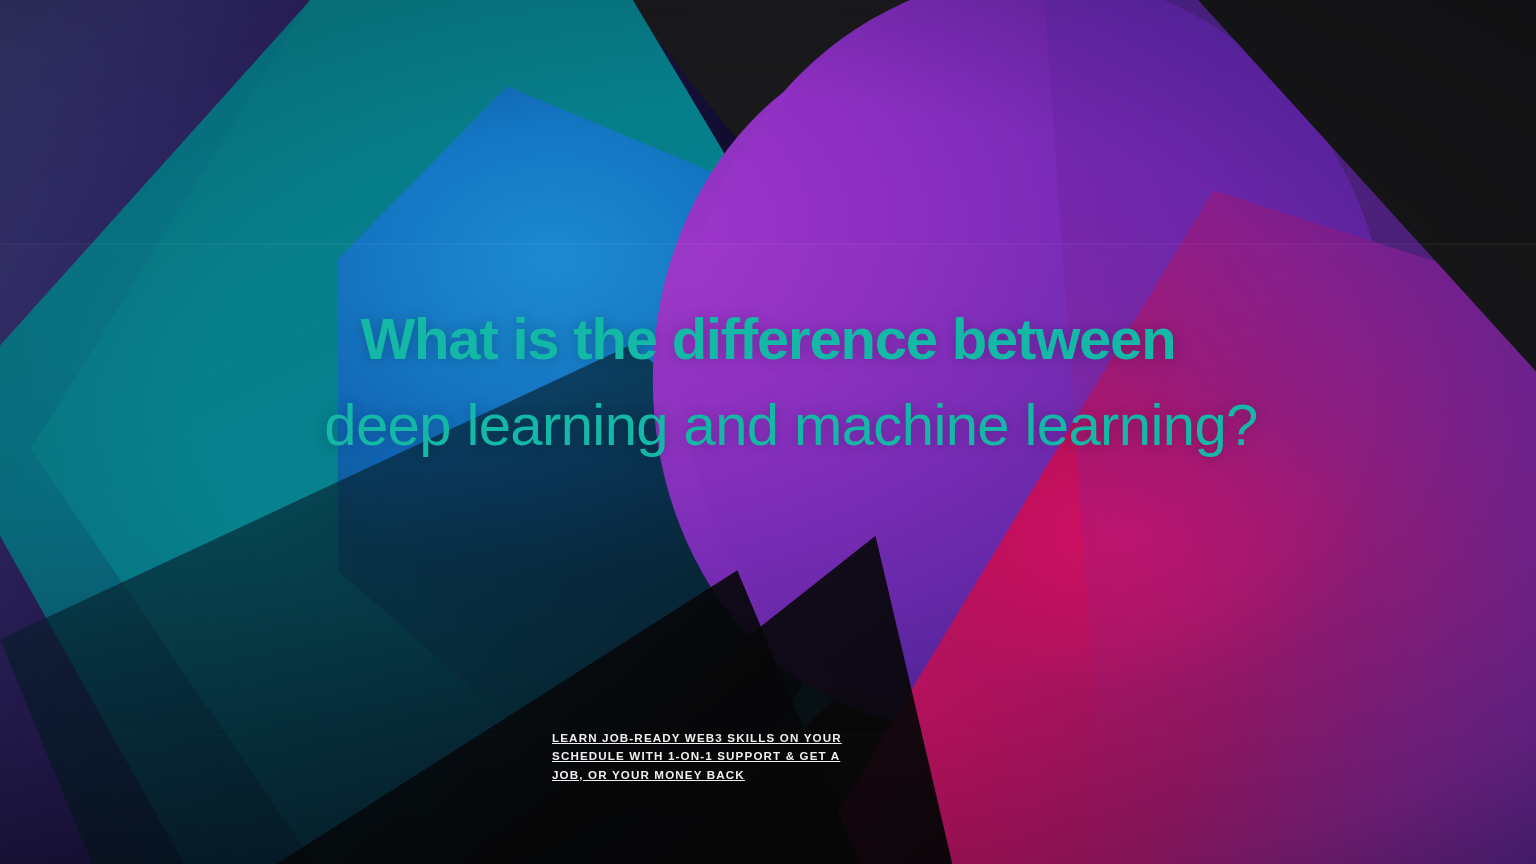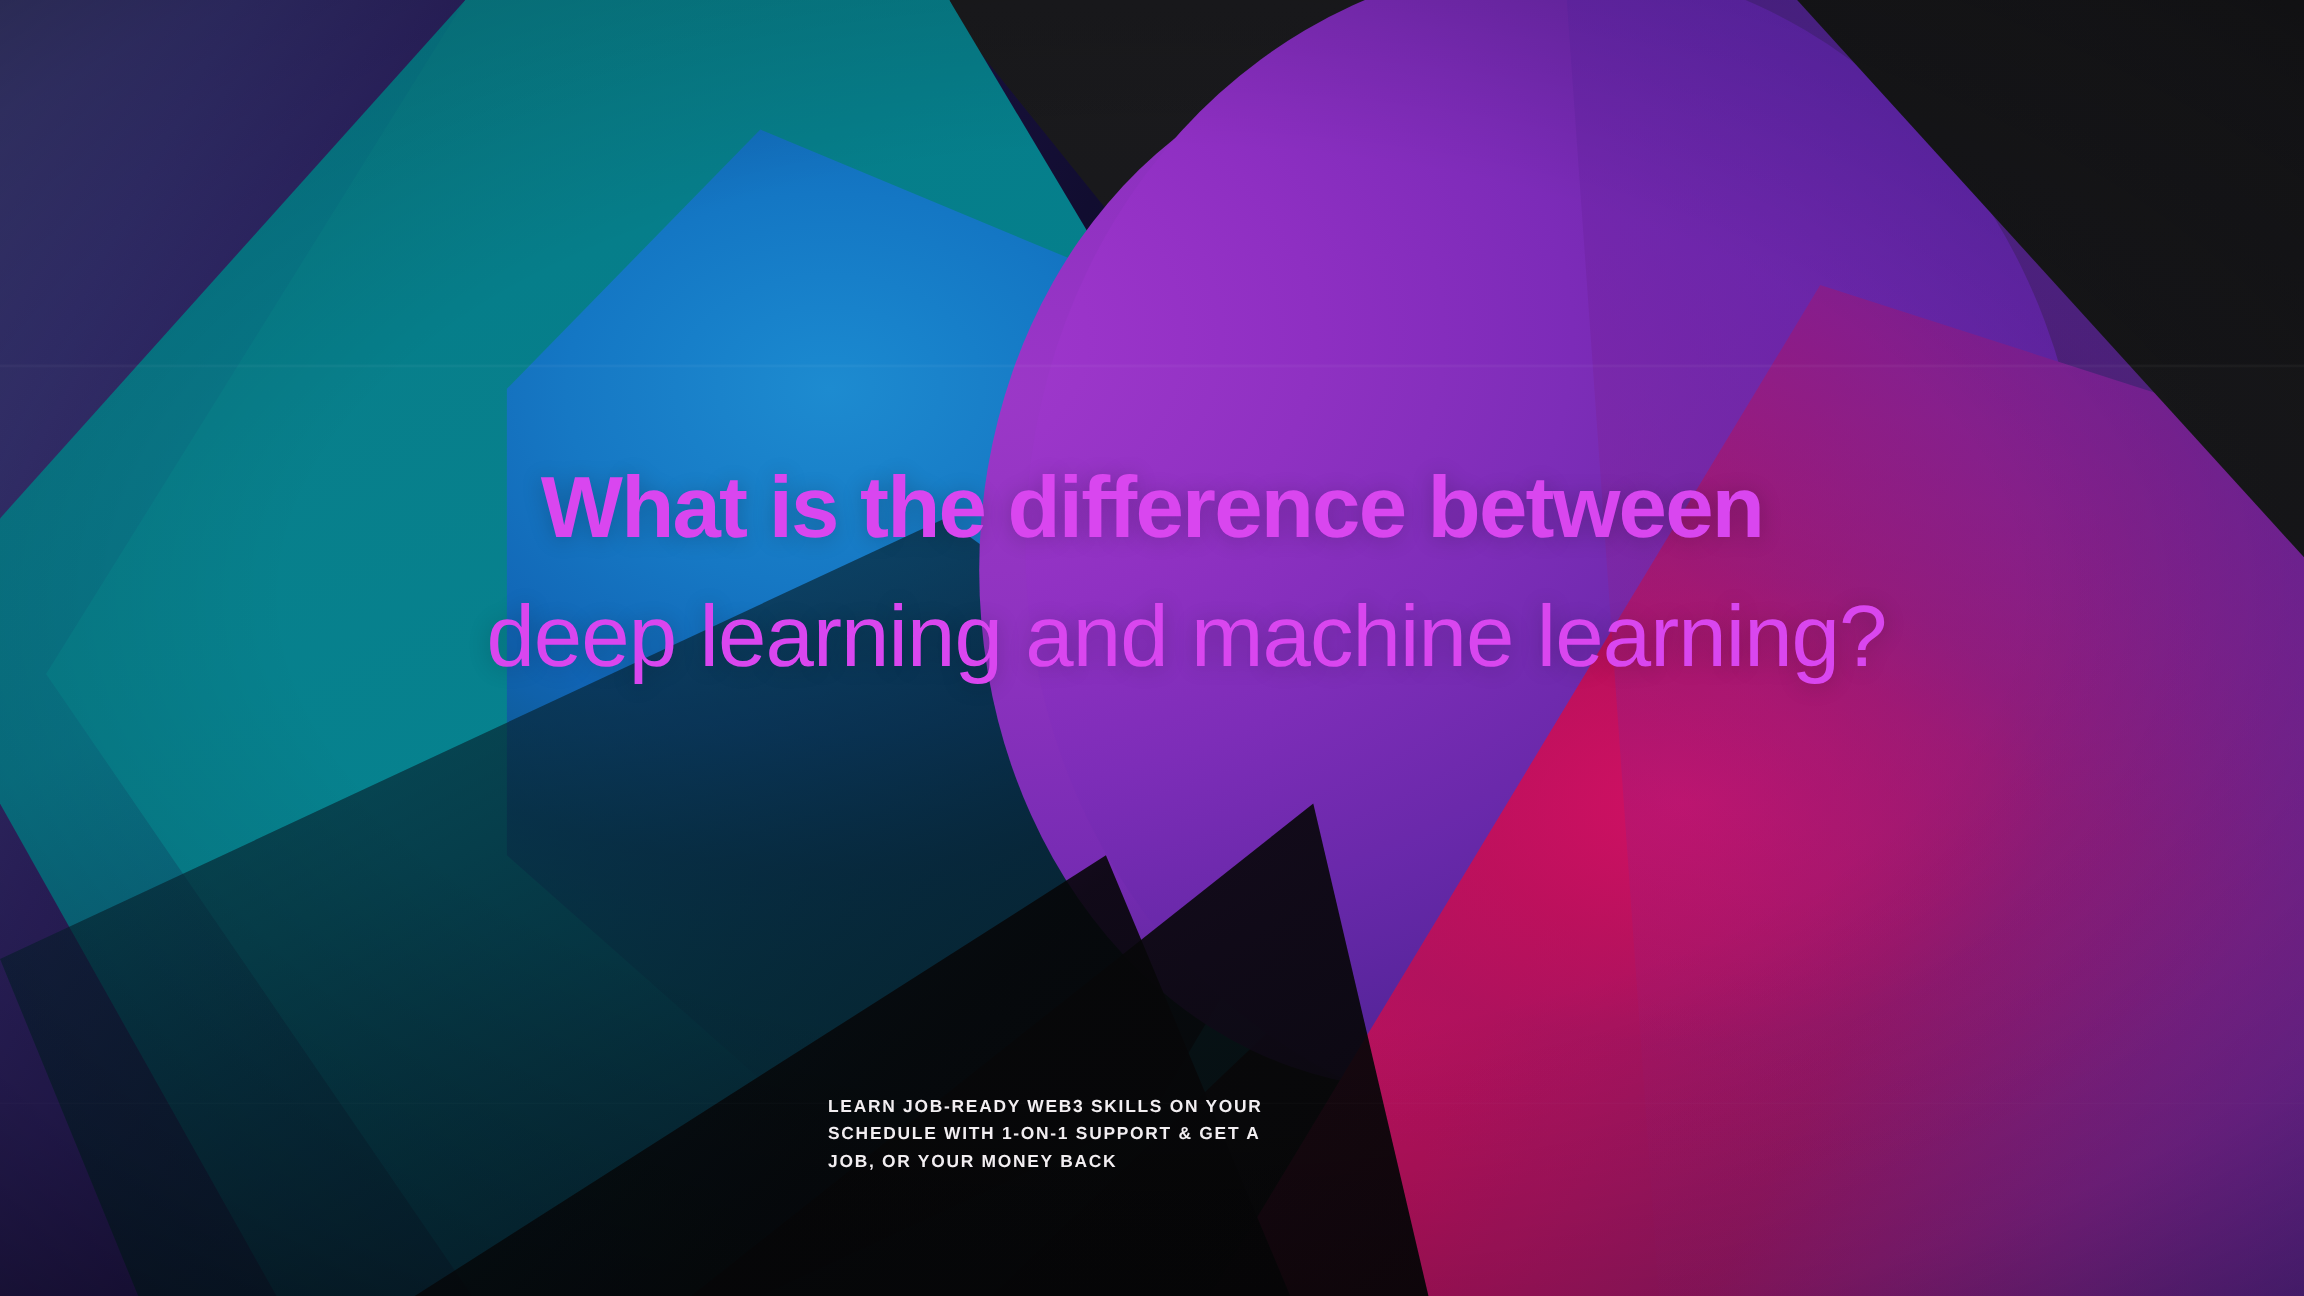--- a/index.html
+++ b/index.html
@@ -182,21 +182,21 @@
     position: absolute;
     inset: 0;
   }
 
   #headline {
     position: absolute;
     top: 310px;
     left: 0;
     right: 0;
     text-align: center;
-    color: #d946ef;
+    color: #14b8a6;
     line-height: 1.0;
     letter-spacing: -0.5px;
   }
   #headline-line1 {
     display: block;
     font-size: 58px;
     font-weight: 700;
     letter-spacing: -1.2px;
     text-shadow: 0 1px 14px rgba(0,0,0,0.22);
   }
@@ -248,20 +248,21 @@
   #tagline {
     margin-left: 74px;
     margin-top: 13px;
     color: #f2eef1;
     font-size: 11.6px;
     font-weight: 700;
     letter-spacing: 1.15px;
     line-height: 1.58;
     max-width: 310px;
     text-transform: uppercase;
+    text-decoration: underline;
   }
   #tagline span { display: block; white-space: nowrap; }
 </style>
 </head>
 <body>
 
 <div id="stage">
 
   <div class="layer" id="bg-base"></div>
   <div class="layer" id="bg-dark-tr"></div>

